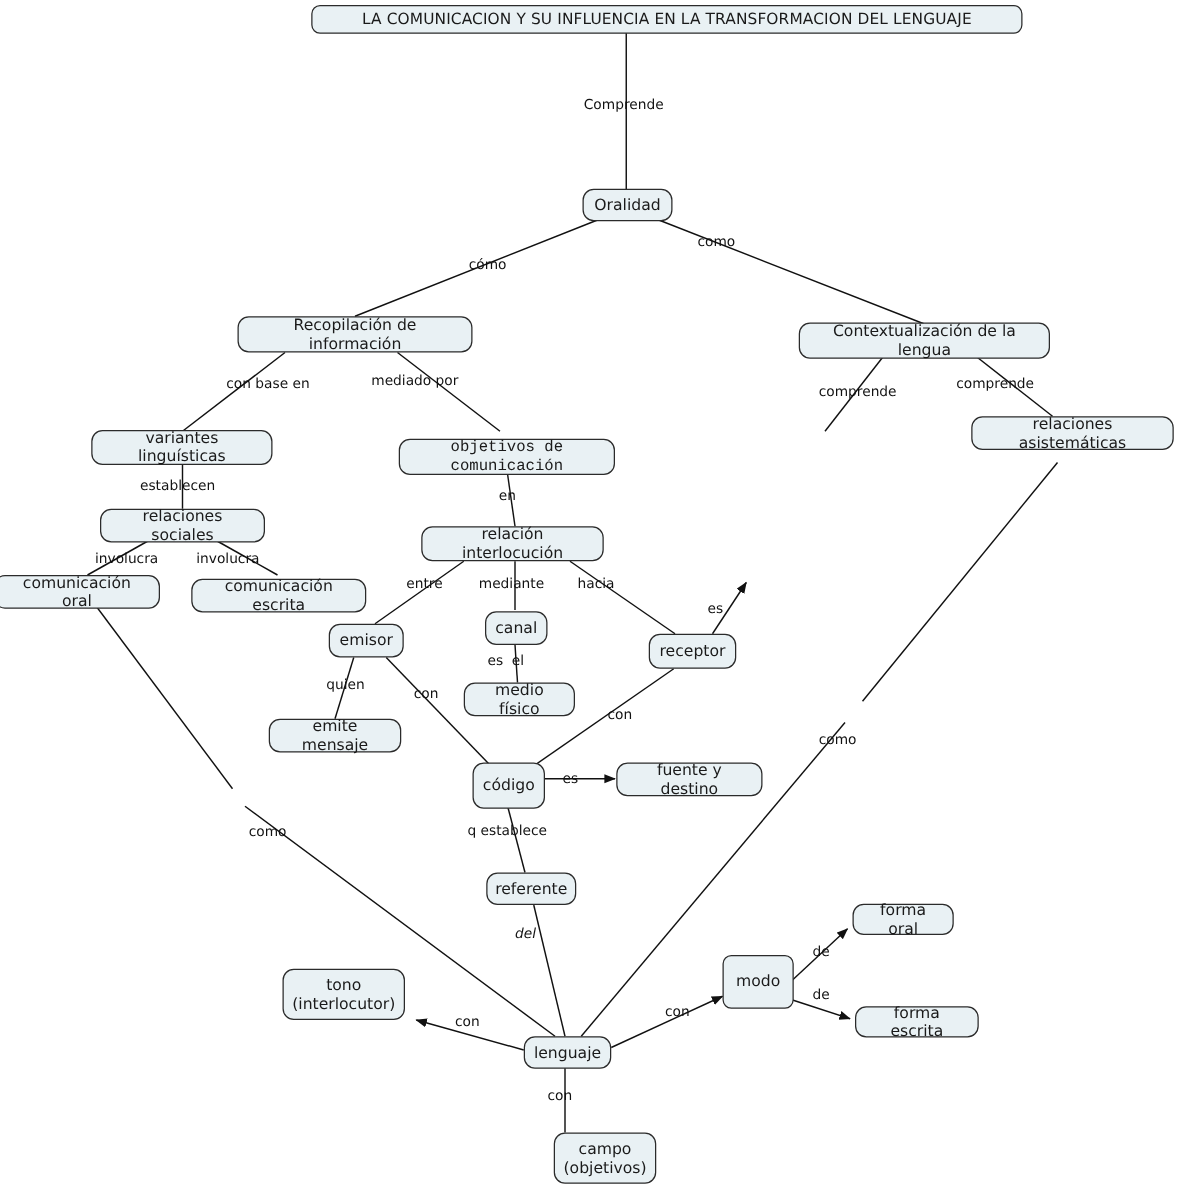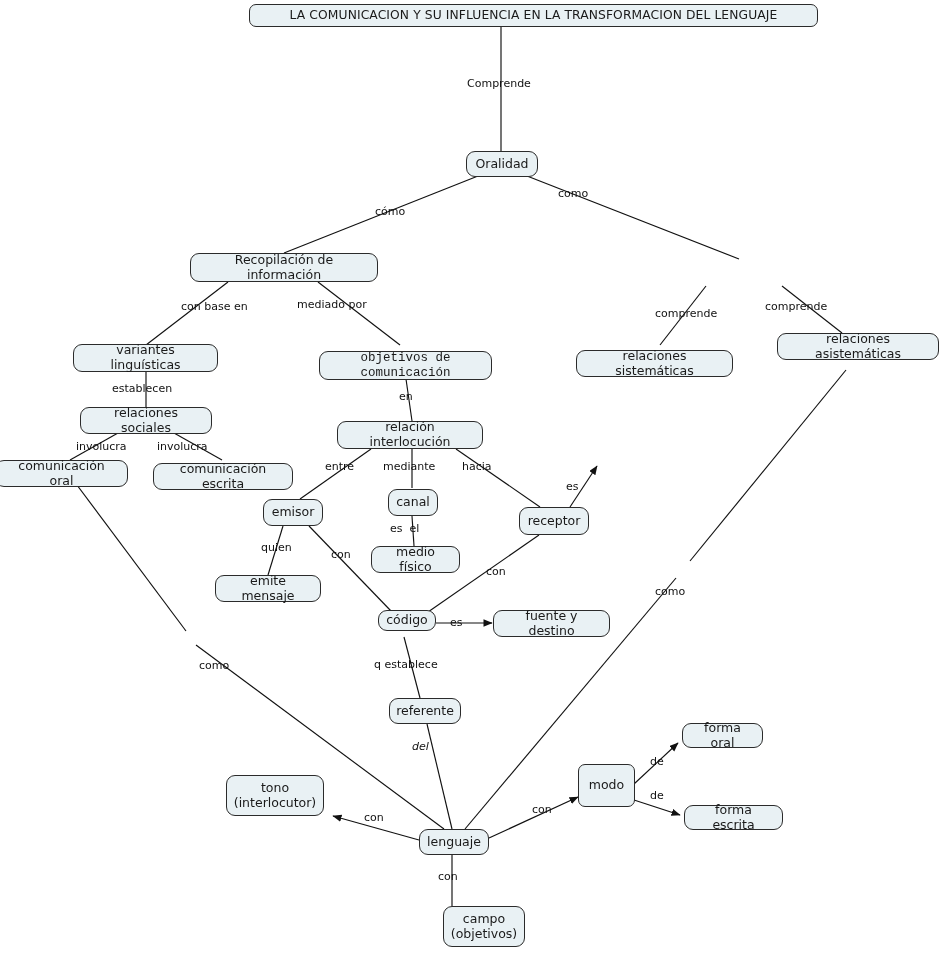--- a/index.html
+++ b/index.html
@@ -109,26 +109,26 @@
       <path d="M634,800 L680,815" marker-end="url(#ah)"></path>
     </g>
   </svg>
 
   <div class="node title" style="left:249px;top:4px;width:569px;height:23px;">LA COMUNICACION Y SU INFLUENCIA EN LA TRANSFORMACION DEL LENGUAJE</div>
 
   <div class="node" style="left:466px;top:151px;width:72px;height:26px;">Oralidad</div>
 
   <div class="node" style="left:190px;top:253px;width:188px;height:29px;">Recopilación de información</div>
 
+  <div class="node" style="left:639px;top:258px;width:201px;height:29px;">Contextualización de la lengua</div>
 
   <div class="node" style="left:73px;top:344px;width:145px;height:28px;">variantes linguísticas</div>
 
   <div class="node" style="left:319px;top:351px;width:173px;height:29px;font-family:Liberation Mono, monospace;">objetivos de comunicación</div>
 
-  <div class="node" style="left:576px;top:350px;width:157px;height:27px;">relaciones sistemáticas</div>
 
   <div class="node" style="left:777px;top:333px;width:162px;height:27px;">relaciones asistemáticas</div>
 
   <div class="node" style="left:80px;top:407px;width:132px;height:27px;">relaciones sociales</div>
 
   <div class="node" style="left:337px;top:421px;width:146px;height:28px;">relación interlocución</div>
 
 
   <div class="node" style="left:-5px;top:460px;width:133px;height:27px;">comunicación oral</div>
 
@@ -137,21 +137,21 @@
   <div class="node" style="left:263px;top:499px;width:60px;height:27px;">emisor</div>
 
   <div class="node" style="left:388px;top:489px;width:50px;height:27px;">canal</div>
 
   <div class="node" style="left:519px;top:507px;width:70px;height:28px;">receptor</div>
 
   <div class="node" style="left:371px;top:546px;width:89px;height:27px;">medio físico</div>
 
   <div class="node" style="left:215px;top:575px;width:106px;height:27px;">emite mensaje</div>
 
-  <div class="node" style="left:378px;top:610px;width:58px;height:21px;">código</div>
+  <div class="node" style="left:378px;top:610px;width:58px;height:37px;">código</div>
 
   <div class="node" style="left:493px;top:610px;width:117px;height:27px;">fuente y destino</div>
 
   <div class="node" style="left:389px;top:698px;width:72px;height:26px;">referente</div>
 
   <div class="node" style="left:682px;top:723px;width:81px;height:25px;">forma oral</div>
 
   <div class="node tall" style="left:578px;top:764px;width:57px;height:43px;">modo</div>
 
   <div class="node" style="left:684px;top:805px;width:99px;height:25px;">forma escrita</div>

